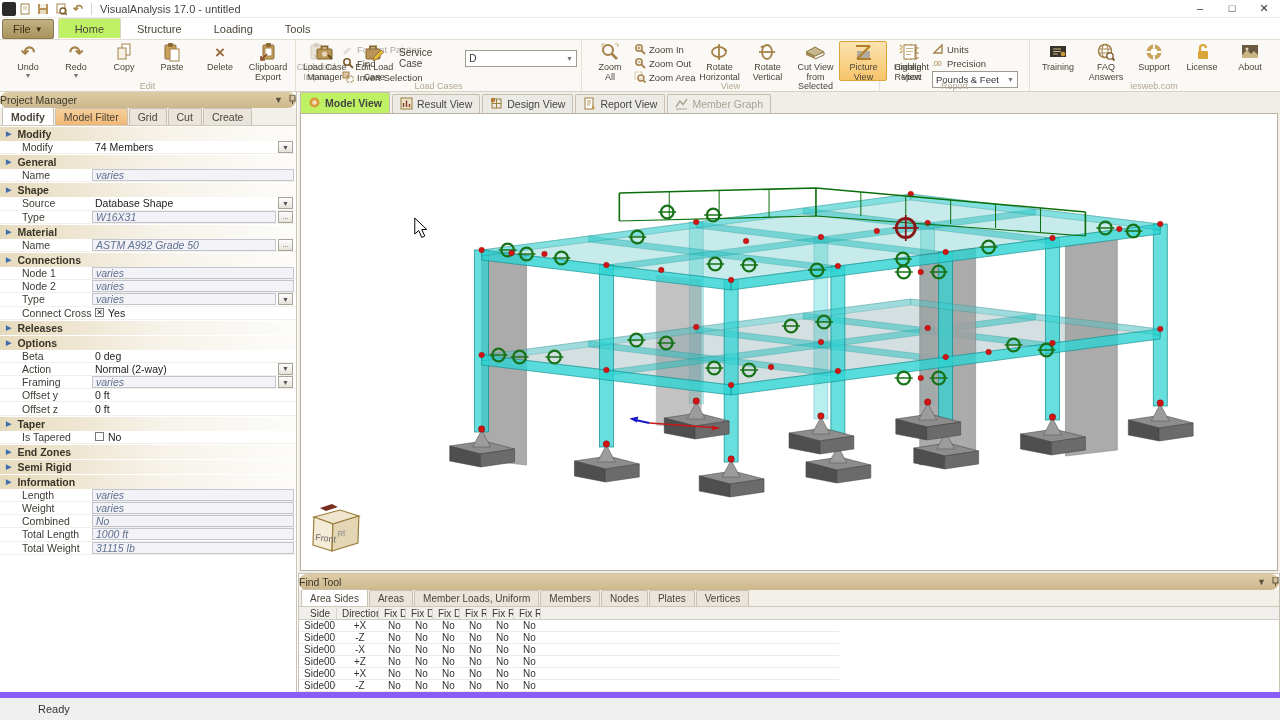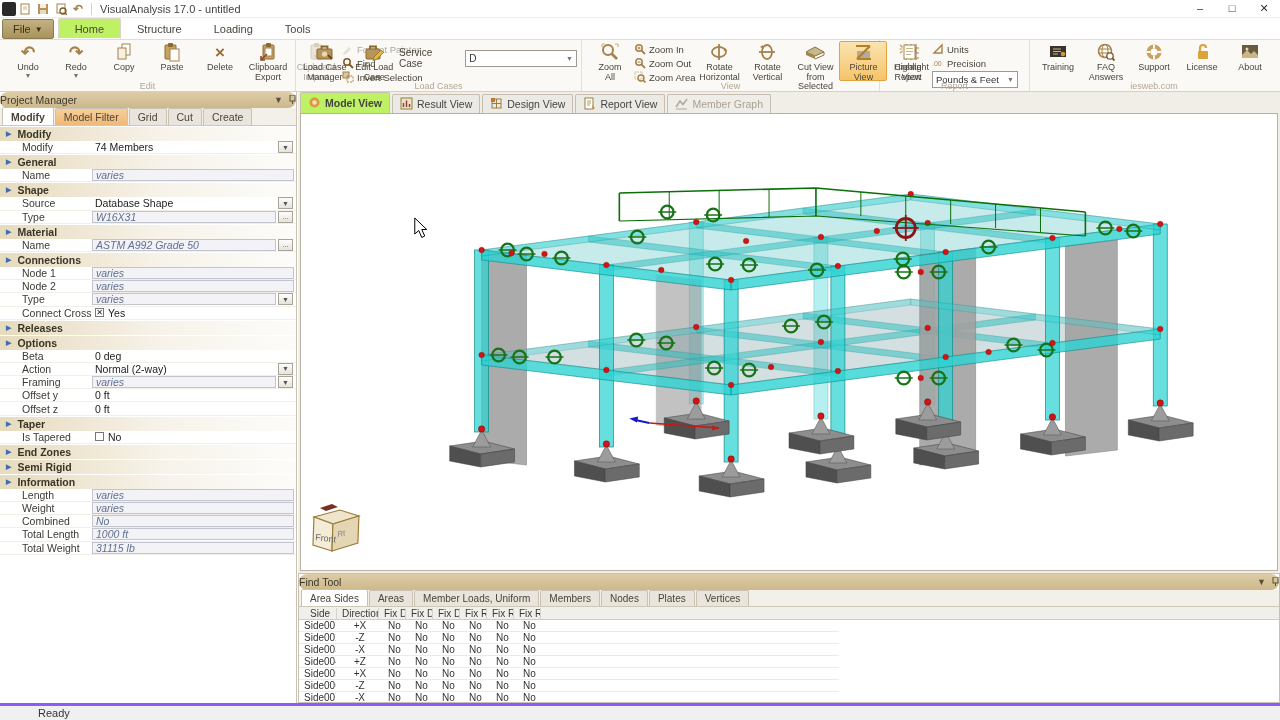--- a/index.html
+++ b/index.html
@@ -74,21 +74,21 @@
   .ftab{height:16px;padding:0 8px;font-size:10px;display:flex;align-items:center;border:1px solid #c9c1b1;border-bottom:none;background:#e9e5dd;color:#4a443a;margin-right:1px;border-radius:2px 2px 0 0;}
   .ftab.active{background:#fff;height:17px;}
   .ftable{flex:1;font-size:10px;overflow:hidden;}
   .frow{display:flex;height:12px;align-items:center;width:540px;border-bottom:1px solid #eceae4;}
   .frow.head{background:#f1efec;border-bottom:1px solid #d2cdc4;height:13px;width:auto;color:#3c3a34;}
   .fcell{padding-left:5px;overflow:hidden;white-space:nowrap;border-right:1px solid transparent;}
   .head .fcell{border-right:1px solid #d8d4cc;}
   .c1{width:38px;}.c2{width:42px;}.c3,.c4,.c5,.c6,.c7,.c8{width:27px;}
 
   
-  .statusbar{position:absolute;left:0;right:0;bottom:0;height:17px;background:#f0f0f0;border-top:3px solid #8b5cf6;display:flex;align-items:center;font-size:11px;color:#333;padding-left:38px;}
+  .statusbar{position:absolute;left:0;right:0;bottom:0;height:28px;background:#f0f0f0;border-top:6px solid #8b5cf6;display:flex;align-items:center;font-size:11px;color:#333;padding-left:38px;}
 </style>
 </head>
 <body>
 
 <div id="app">
 
   <div class="titlebar">
     <div class="appicon"></div>
     <div class="qat">
       <span>

